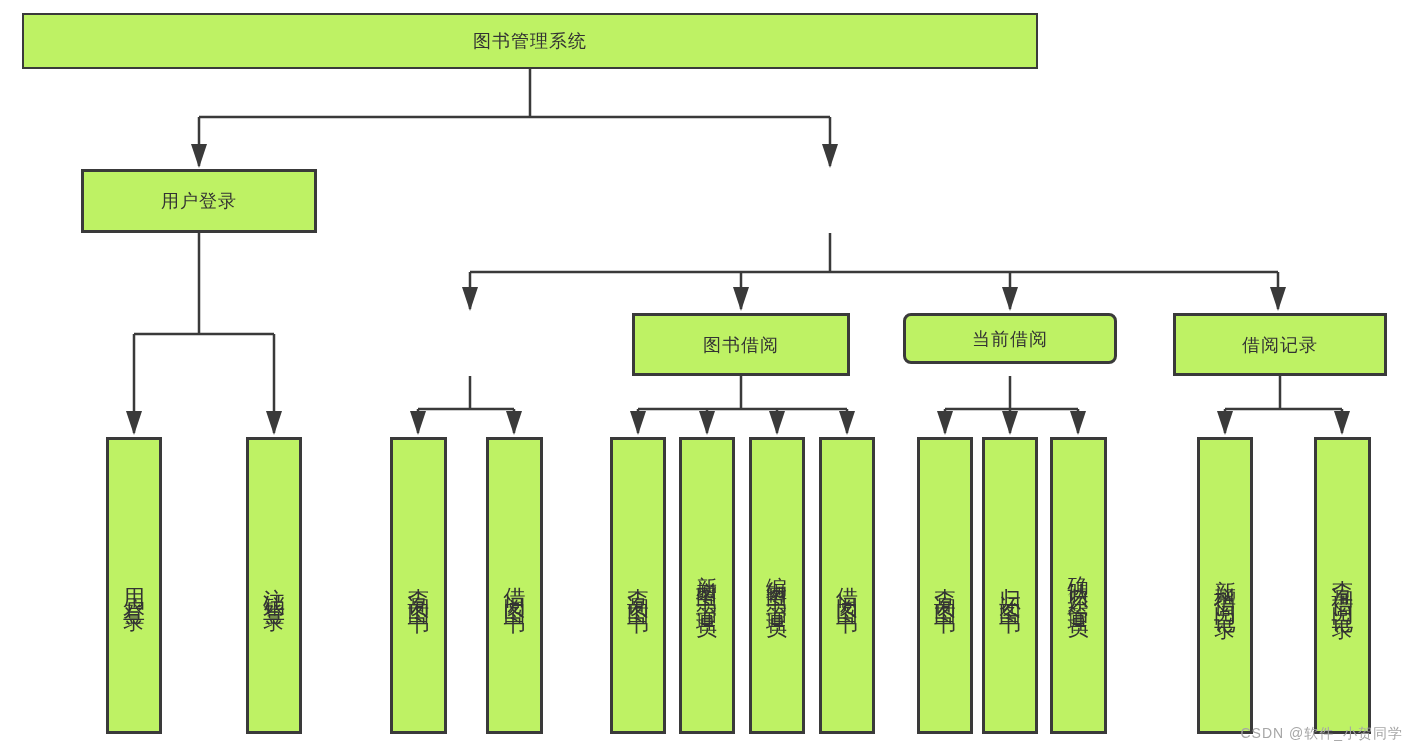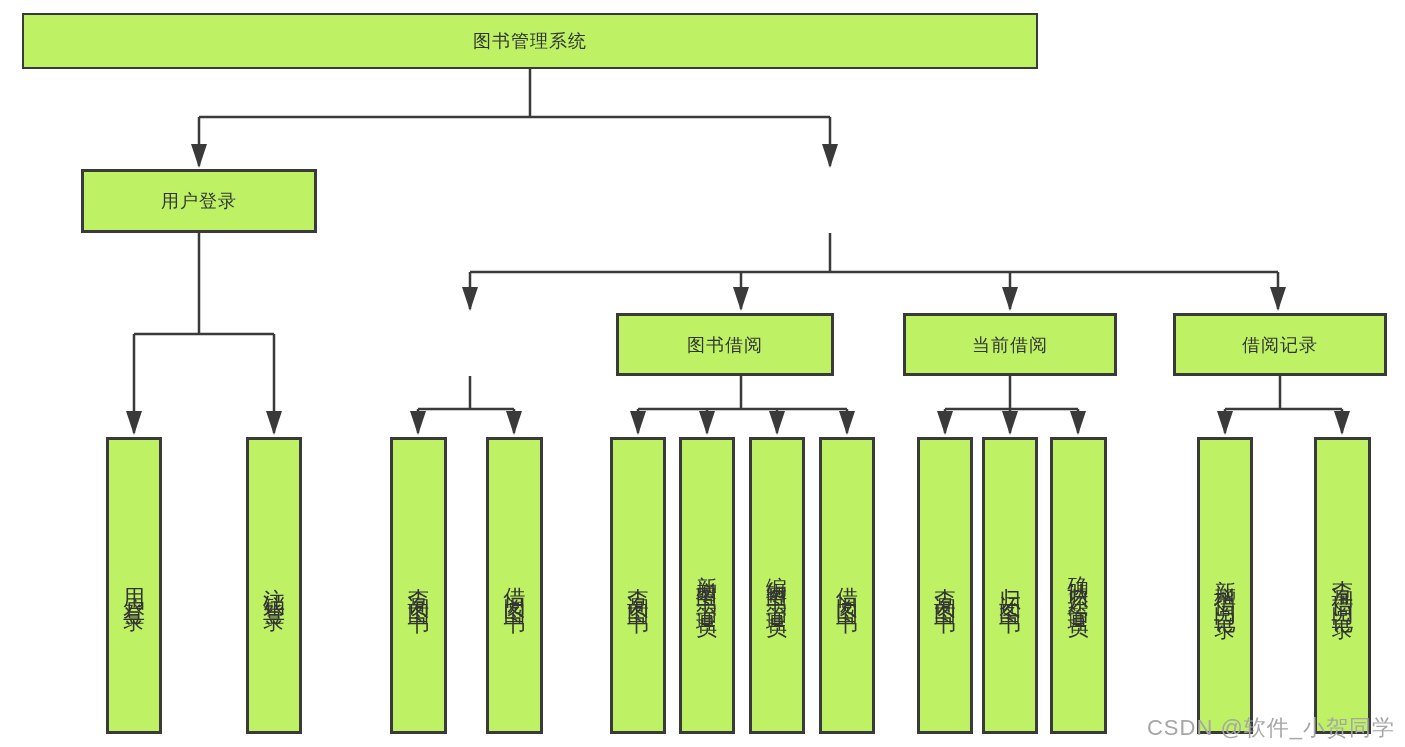--- a/index.html
+++ b/index.html
@@ -53,23 +53,23 @@
     color: var(--text);
     line-height: 1;
   }
   .node.v span.tight {
     font-size: 21px;
     letter-spacing: 6px;
   }
 
   .watermark {
     position: absolute;
-    right: 10px;
+    right: 2px;
     bottom: 4px;
-    font-size: 22px;
+    font-size: 14px;
     color: var(--watermark);
     letter-spacing: 1px;
     white-space: nowrap;
   }
 </style>
 </head>
 <body>
 
 <div class="canvas">
 
@@ -132,24 +132,24 @@
   </svg>
 
   <div class="node root h" style="left:22px; top:13px; width:1016px; height:56px;">
     <span>图书管理系统</span>
   </div>
 
   <div class="node h" style="left:81px; top:169px; width:236px; height:64px;">
     <span>用户登录</span>
   </div>
 
-  <div class="node h" style="left:616px; top:313px; width:218px; height:63px;">
+  <div class="node h" style="left:632px; top:313px; width:218px; height:63px;">
     <span>图书借阅</span>
   </div>
-  <div class="node h" style="left:903px; top:313px; width:214px; height:63px;">
+  <div class="node h" style="left:903px; top:313px; width:214px; height:51px;border-radius:8px;">
     <span>当前借阅</span>
   </div>
   <div class="node h" style="left:1173px; top:313px; width:214px; height:63px;">
     <span>借阅记录</span>
   </div>
 
   <div class="node v" style="left:106px; top:437px; width:56px; height:297px;">
     <span>用户登录</span>
   </div>
   <div class="node v" style="left:246px; top:437px; width:56px; height:297px;">

